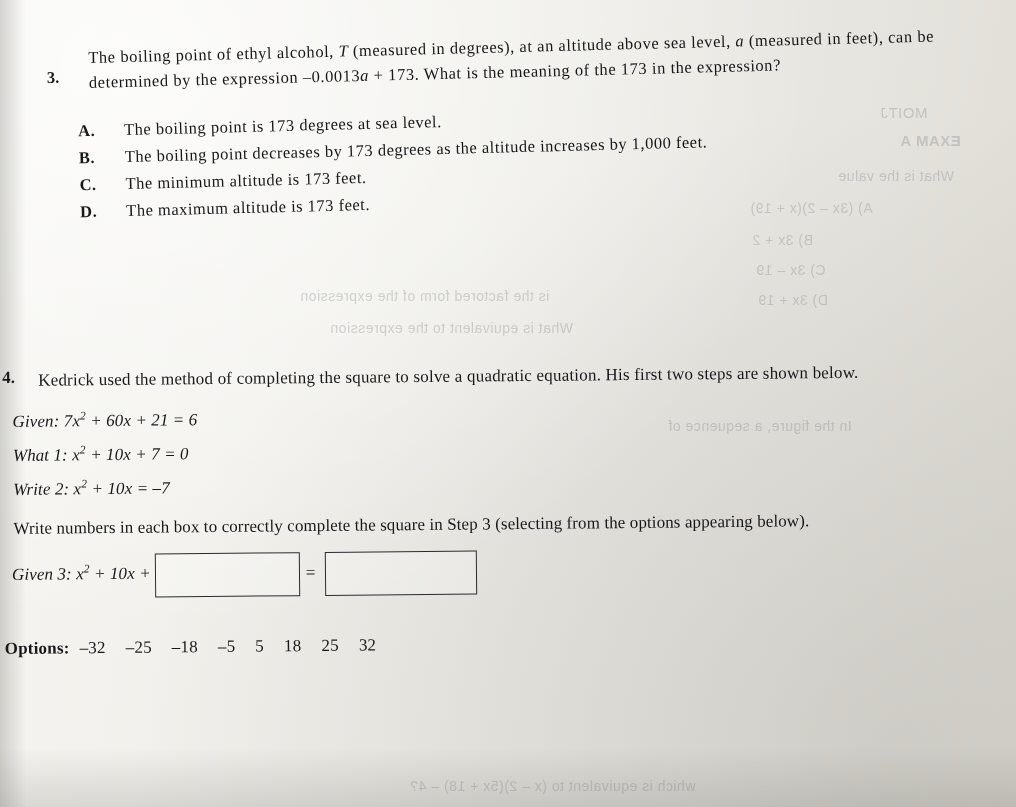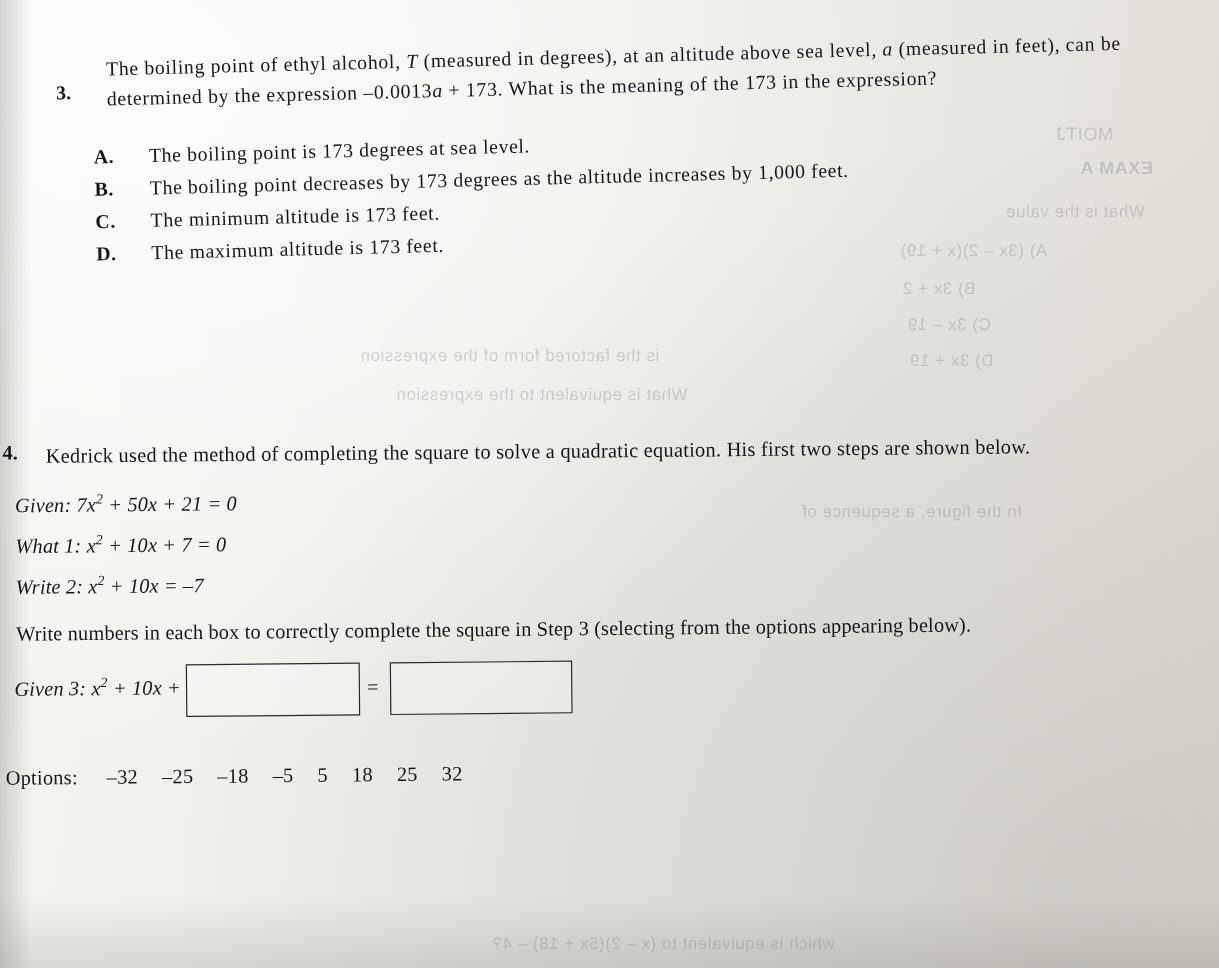--- a/index.html
+++ b/index.html
@@ -154,21 +154,21 @@
     padding-bottom: 2px;
   }
   .options-row {
     margin-left: 0px;
     margin-top: 40px;
     font-size: 17px;
     letter-spacing: 0.2px;
     display: flex;
     align-items: baseline;
   }
-  .options-label { margin-right: 24px; }
+  .options-label { margin-right: 10px; font-weight: bold; }
   .options-row .opt { margin-right: 20px; text-align: center; }
 
   sup {
     font-size: 0.68em;
     vertical-align: super;
     line-height: 0;
   }
 </style>
 </head>
 <body>
@@ -214,21 +214,21 @@
       <span>The maximum altitude is 173 feet.</span>
     </div>
   </div>
 </div>
 
 <div class="q-block" id="q4">
   <div class="q-num">4.</div>
   <div class="q-body q-text">Kedrick used the method of completing the square to solve a quadratic equation. His first two steps are shown below.</div>
 
   <div class="step-line" style="margin-top:12px;">
-    <span>Given: 7</span><span>x<sup>2</sup></span><span> + 50</span><span>x</span><span> + 21 = 0</span>
+    <span>Given: 7</span><span>x<sup>2</sup></span><span> + 60</span><span>x</span><span> + 21 = 6</span>
   </div>
 
   <div class="step-line">
     <span>What 1:</span>
     <span><span>x</span><sup>2</sup></span><span> + 10</span><span>x</span><span> + 7 = 0</span>
   </div>
 
   <div class="step-line">
     <span>Write 2:</span>
     <span><span>x</span><sup>2</sup></span><span> + 10</span><span>x</span><span>  = –7</span>

